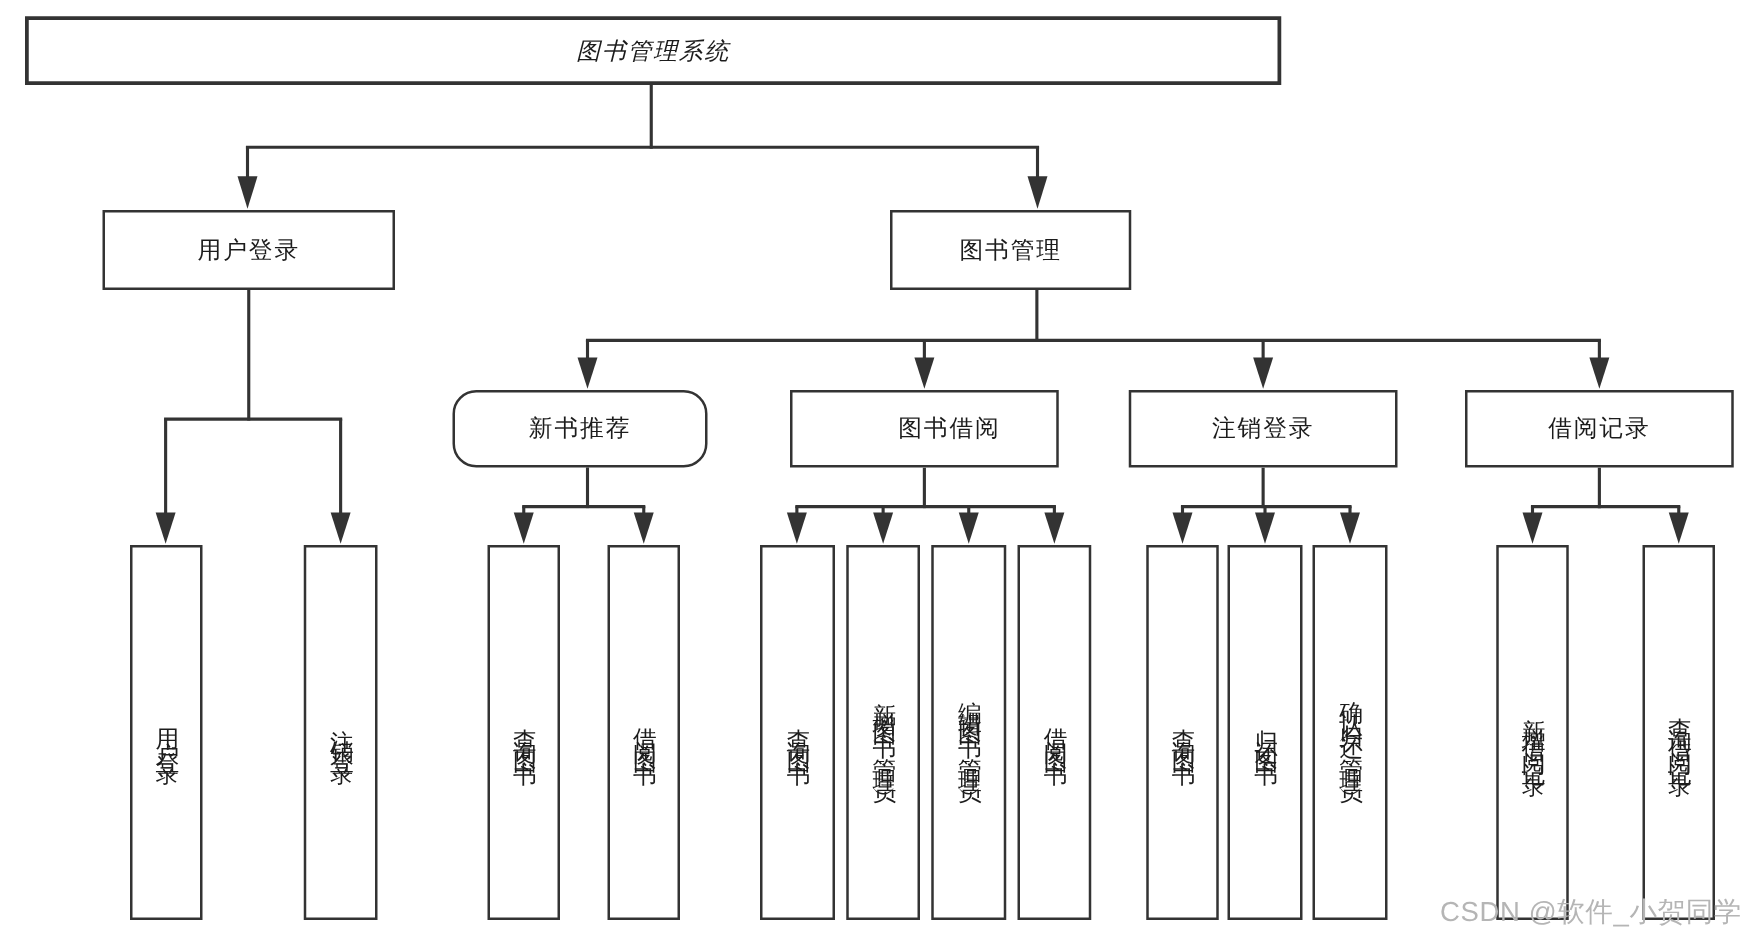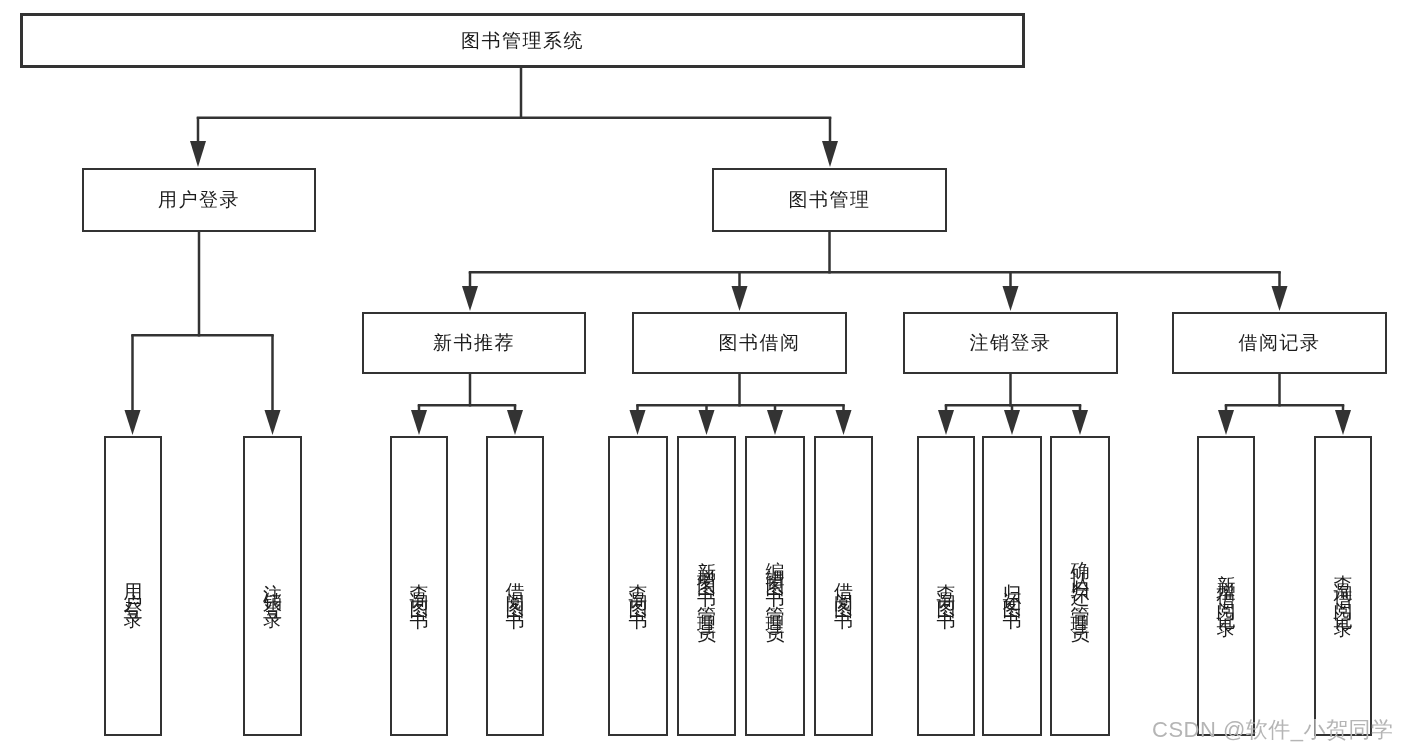--- a/index.html
+++ b/index.html
@@ -100,32 +100,32 @@
     <g>
       <line x1="1279.5" y1="374" x2="1279.5" y2="406.5"></line>
       <line x1="1224.75" y1="405.25" x2="1344.25" y2="405.25"></line>
       <line x1="1226" y1="405" x2="1226" y2="414"></line>
         <polygon points="1218,410 1234,410 1226,435"></polygon>
       <line x1="1343" y1="405" x2="1343" y2="414"></line>
         <polygon points="1335,410 1351,410 1343,435"></polygon>
     </g>
   </svg>
 
-  <div class="box root" style="left:20px;top:13px;width:1005px;height:55px;">
+  <div class="box root" style="left:20px;top:13px;width:1005px;height:55px;font-style:italic;">
     <span class="hlabel">图书管理系统</span>
   </div>
 
   <div class="box" style="left:82px;top:168px;width:234px;height:64px;">
     <span class="hlabel">用户登录</span>
   </div>
-  <div class="box" style="left:712px;top:168px;width:235px;height:64px;">
+  <div class="box" style="left:712px;top:168px;width:193px;height:64px;">
     <span class="hlabel">图书管理</span>
   </div>
 
-  <div class="box" style="left:362px;top:312px;width:224px;height:62px;">
+  <div class="box" style="left:362px;top:312px;width:204px;height:62px;border-radius:19px;">
     <span class="hlabel">新书推荐</span>
   </div>
   <div class="box" style="left:632px;top:312px;width:215px;height:62px;padding-left:40px;">
     <span class="hlabel">图书借阅</span>
   </div>
   <div class="box" style="left:903px;top:312px;width:215px;height:62px;">
     <span class="hlabel">注销登录</span>
   </div>
   <div class="box" style="left:1172px;top:312px;width:215px;height:62px;justify-content:center;">
     <span class="hlabel">借阅记录</span>

